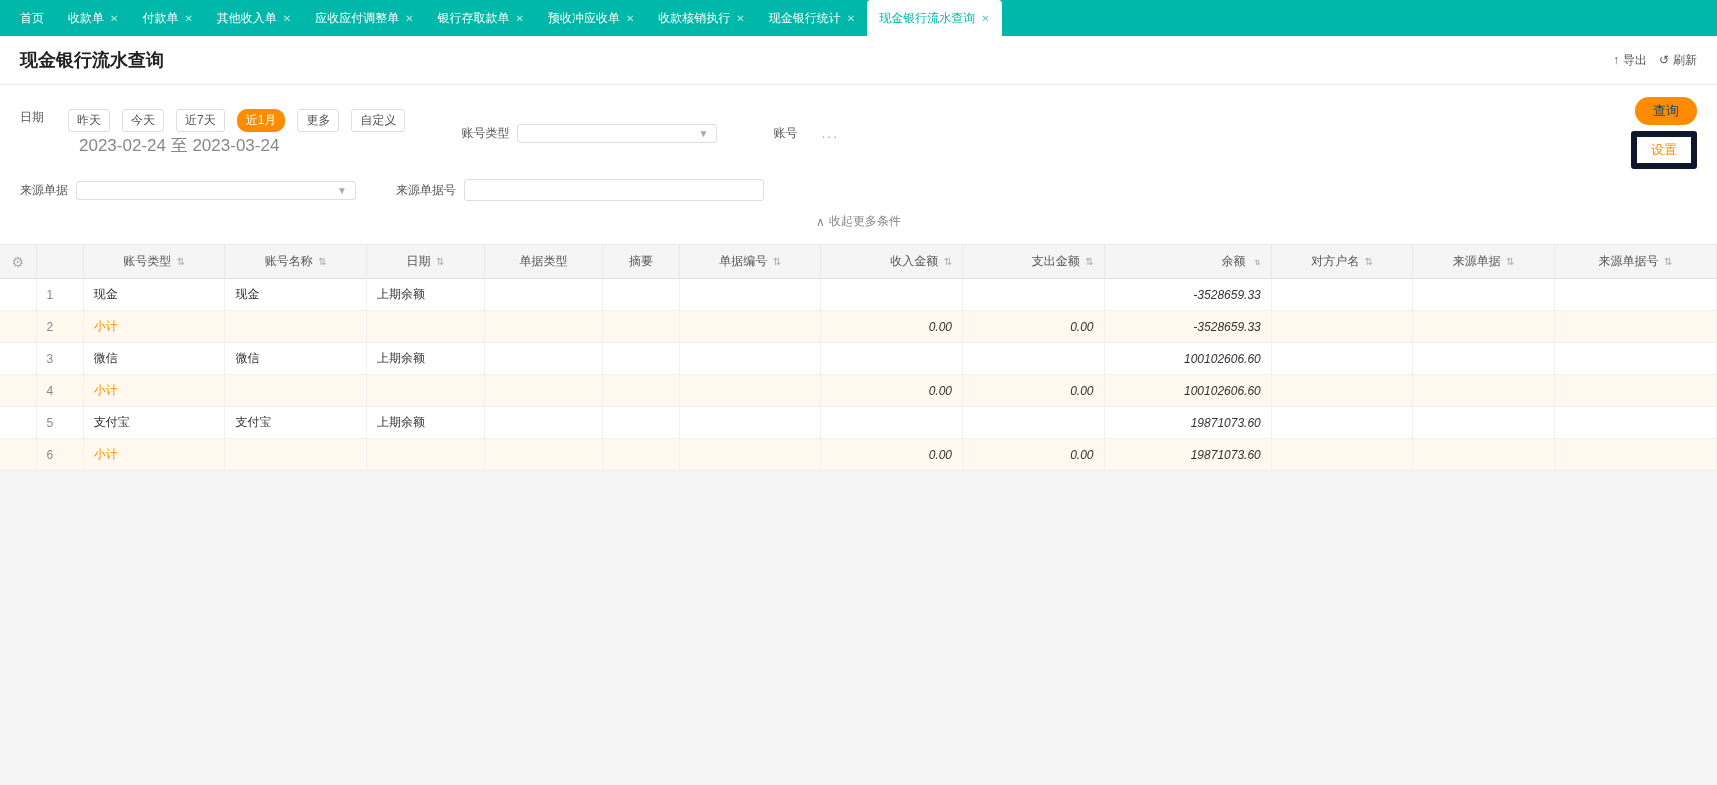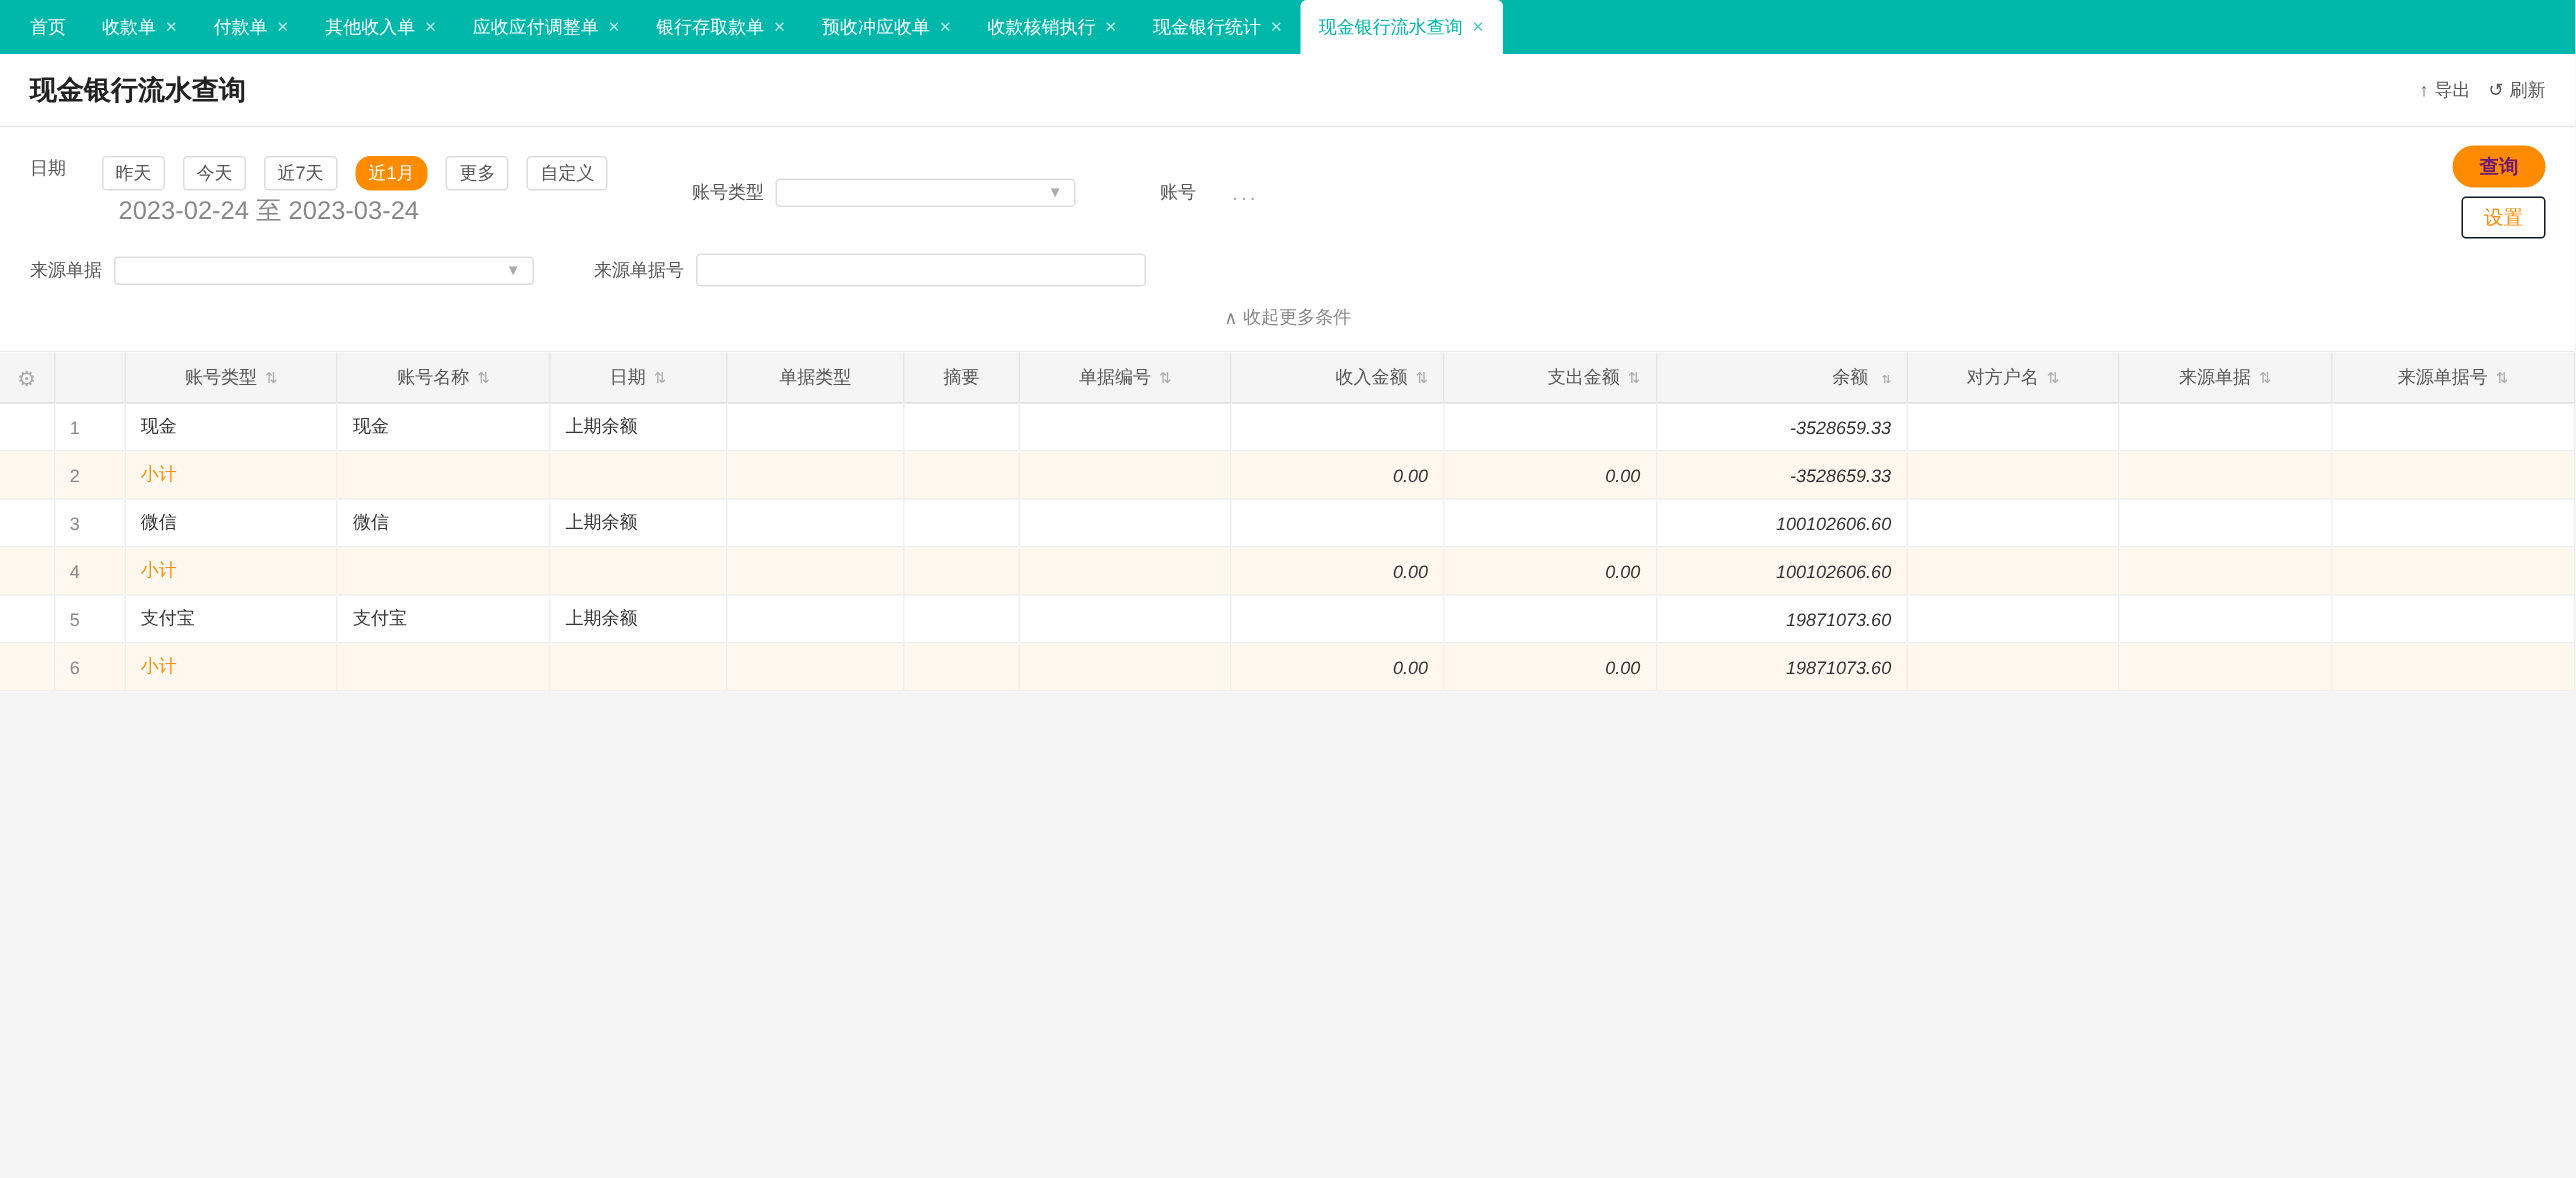--- a/index.html
+++ b/index.html
@@ -139,32 +139,31 @@
       outline: none;
     }
     .account-dots {
       color: #aaa;
       cursor: pointer;
       font-size: 14px;
       letter-spacing: 2px;
     }
     .query-btn {
       background: #ff8c00;
-      color: #701a75;
+      color: #0c4a6e;
       border: none;
       border-radius: 14px;
       padding: 5px 18px;
       cursor: pointer;
       font-size: 13px;
-      font-weight: bold;
     }
     .settings-btn {
       background: #fff;
       color: #ff8c00;
-      border: 1px solid #0f172a;
+      border: 6px solid #0f172a;
       border-radius: 3px;
       padding: 4px 14px;
       cursor: pointer;
       font-size: 13px;
     }
     .filter-source-row {
       display: flex;
       align-items: center;
       gap: 40px;
       margin-bottom: 8px;

